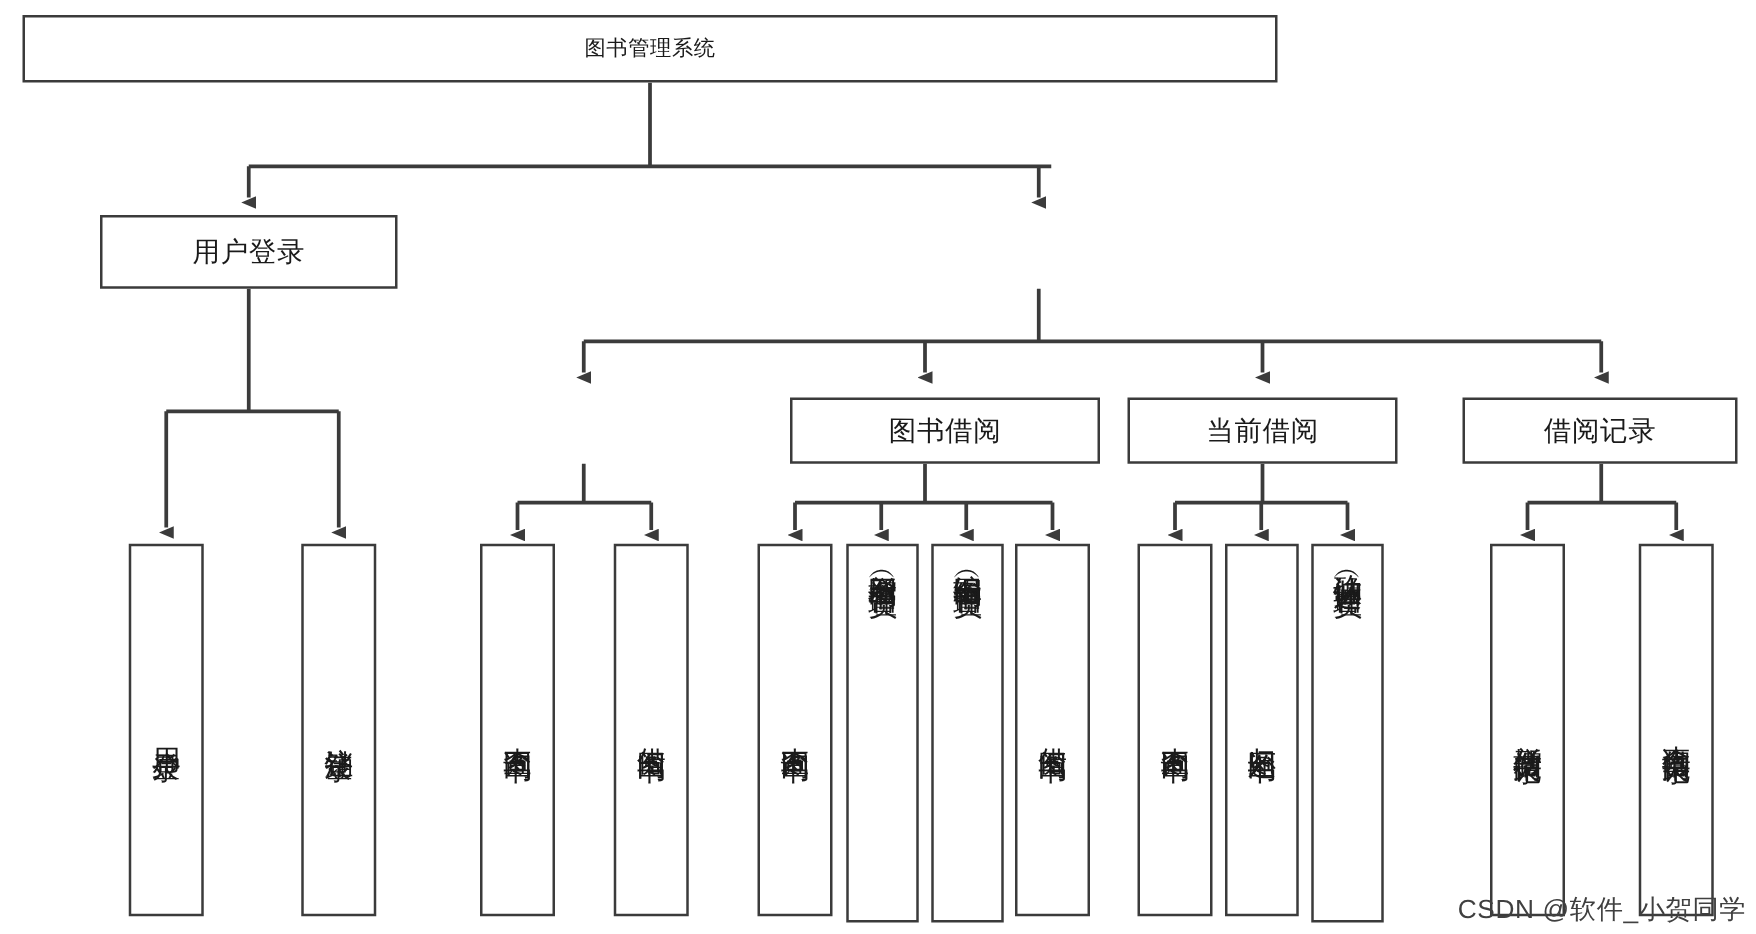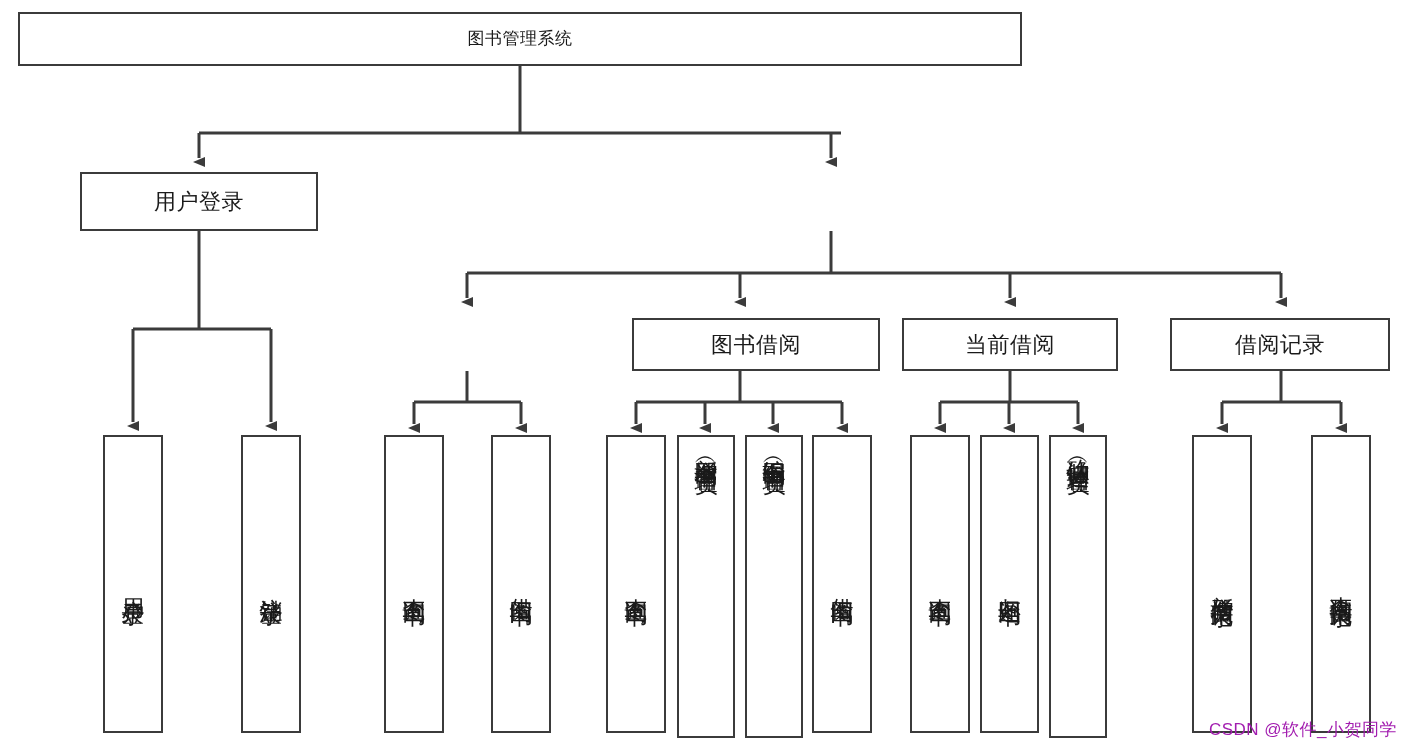--- a/index.html
+++ b/index.html
@@ -66,22 +66,22 @@
     white-space: nowrap;
   }
   .node.vertical.centered {
     align-items: center;
     padding-top: 0;
   }
   #watermark {
     position: absolute;
     right: 8px;
     bottom: 6px;
-    font-size: 17px;
-    color: #a21caf;
+    font-size: 21px;
+    color: #404040;
     z-index: 5;
     white-space: nowrap;
     letter-spacing: 0.5px;
   }
 </style>
 </head>
 <body>
 
 <div id="diagram-root">
 

